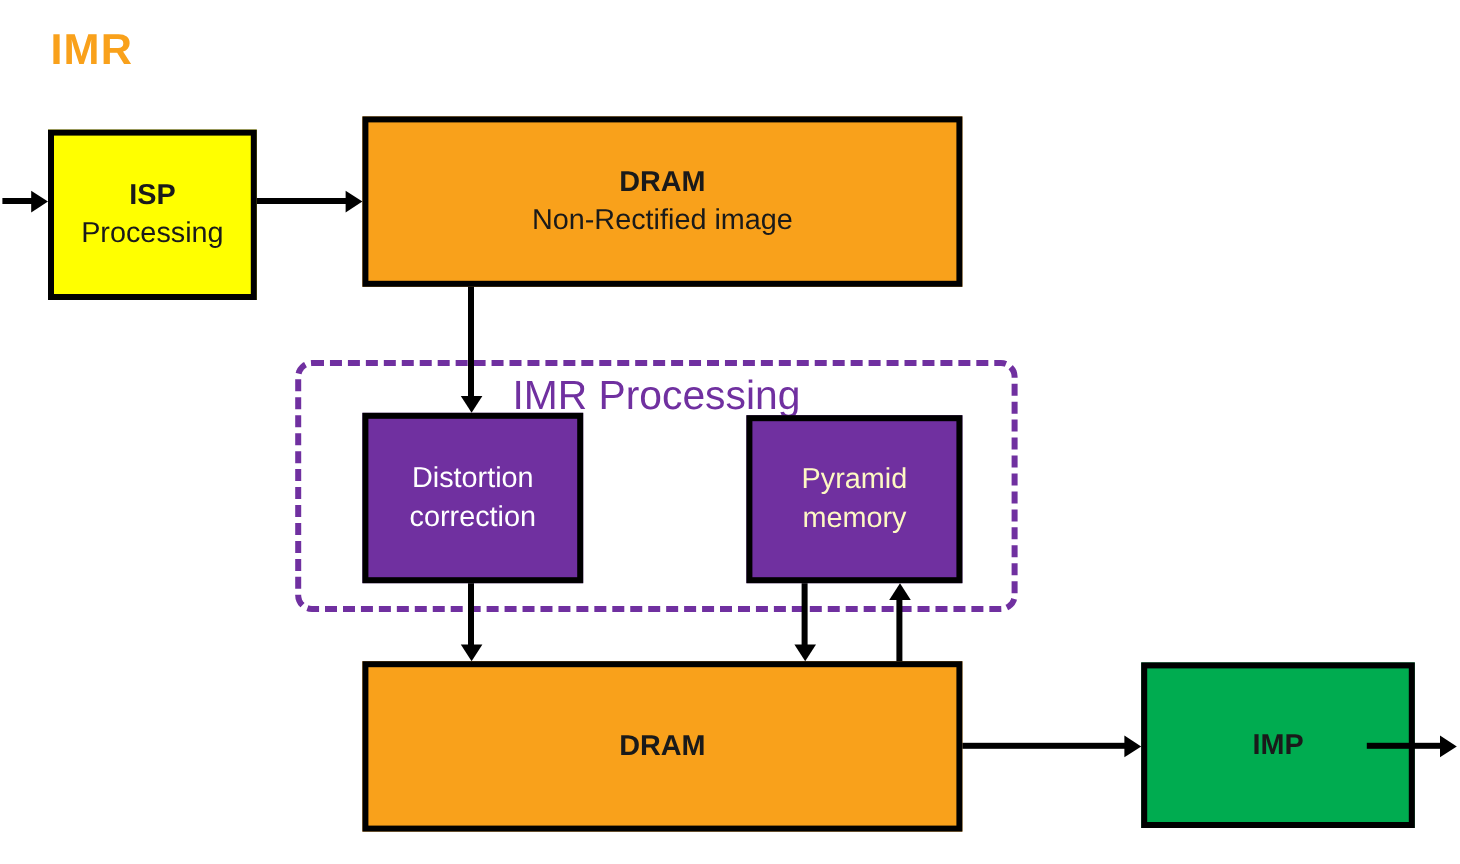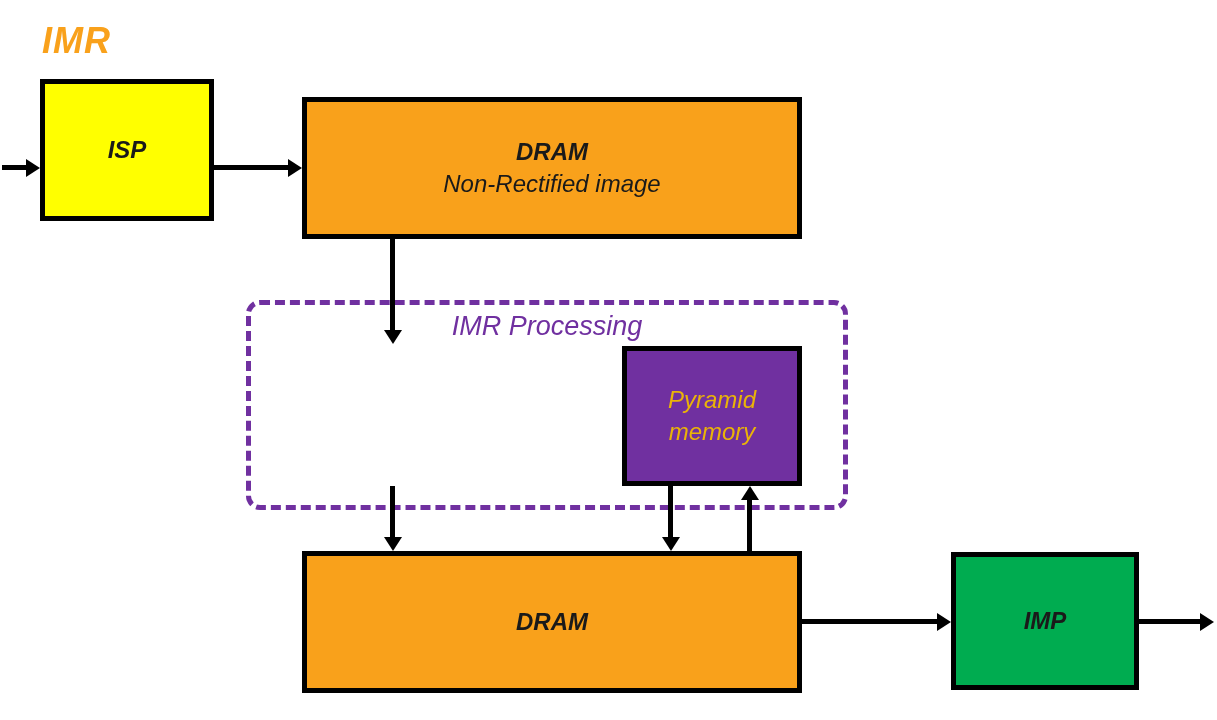--- a/index.html
+++ b/index.html
@@ -7,21 +7,20 @@
     padding: 0;
     background: #ffffff;
     font-family: "Liberation Sans", sans-serif;
   }
   #canvas {
     position: relative;
     width: 1217px;
     height: 720px;
     background: #ffffff;
     overflow: hidden;
-    font-style: italic;
   }
   .page-title {
     position: absolute;
     left: 42px;
     top: 20px;
     font-size: 36px;
     font-weight: bold;
     color: var(--orange);
     letter-spacing: 1px;
   }
@@ -32,67 +31,72 @@
     display: flex;
     flex-direction: column;
     align-items: center;
     justify-content: center;
     text-align: center;
     font-size: 24px;
     line-height: 32px;
     color: #1a1a1a;
   }
   .box .t-bold { font-weight: bold; }
-  .box-isp      { left: 40px;  top: 79px;  width: 174px; height: 142px; background: var(--yellow); }
+  .box-isp      { left: 40px;  top: 108px;  width: 174px; height: 142px; background: var(--yellow); }
   .box-dram-in  { left: 302px; top: 97px;  width: 500px; height: 142px; background: var(--orange); }
   .box-distort  { left: 302px; top: 344px; width: 184px; height: 142px; background: var(--purple); color: #ffffff; }
-  .box-pyramid  { left: 622px; top: 346px; width: 180px; height: 140px; background: var(--purple); color: #eab308; }
+  .box-pyramid  { left: 622px; top: 346px; width: 180px; height: 140px; background: var(--purple); color: #fef9c3; }
   .box-dram-mem { left: 302px; top: 551px; width: 500px; height: 142px; background: var(--orange); }
-  .box-imp      { left: 951px; top: 552px; width: 188px; height: 138px; background: var(--green); }
+  .box-imp      { left: 951px; top: 552px; width: 228px; height: 138px; background: var(--green); }
   .group-dashed {
     position: absolute;
     left: 246px; top: 300px; width: 602px; height: 210px;
     box-sizing: border-box;
     border: 5px dashed var(--purple);
     border-radius: 14px;
   }
   .group-label {
     position: absolute;
     left: 246px; top: 311px; width: 602px;
     text-align: center;
-    font-size: 27px;
+    font-size: 34px;
     color: var(--purple);
   }
   
   .hline { position: absolute; height: 5px; background: var(--black); }
   .vline { position: absolute; width: 5px;  background: var(--black); }
   .head  { position: absolute; width: 0; height: 0; }
   .head-right { border-top: 9px solid transparent; border-bottom: 9px solid transparent; border-left: 14px solid var(--black); }
   .head-down  { border-left: 9px solid transparent; border-right: 9px solid transparent; border-top: 14px solid var(--black); }
   .head-up    { border-left: 9px solid transparent; border-right: 9px solid transparent; border-bottom: 14px solid var(--black); }
 </style>
 </head>
 <body>
 
 <div id="canvas">
 
   <div class="page-title">IMR</div>
 
   <div class="box box-isp">
     <div class="t-bold">ISP</div>
+    <div>Processing</div>
   </div>
 
   <div class="box box-dram-in">
     <div class="t-bold">DRAM</div>
     <div>Non-Rectified image</div>
   </div>
 
   <div class="group-dashed"></div>
   <div class="group-label">IMR Processing</div>
 
+  <div class="box box-distort">
+    <div>Distortion</div>
+    <div>correction</div>
+  </div>
 
   <div class="box box-pyramid">
     <div>Pyramid</div>
     <div>memory</div>
   </div>
 
   <div class="box box-dram-mem">
     <div class="t-bold">DRAM</div>
   </div>
 

